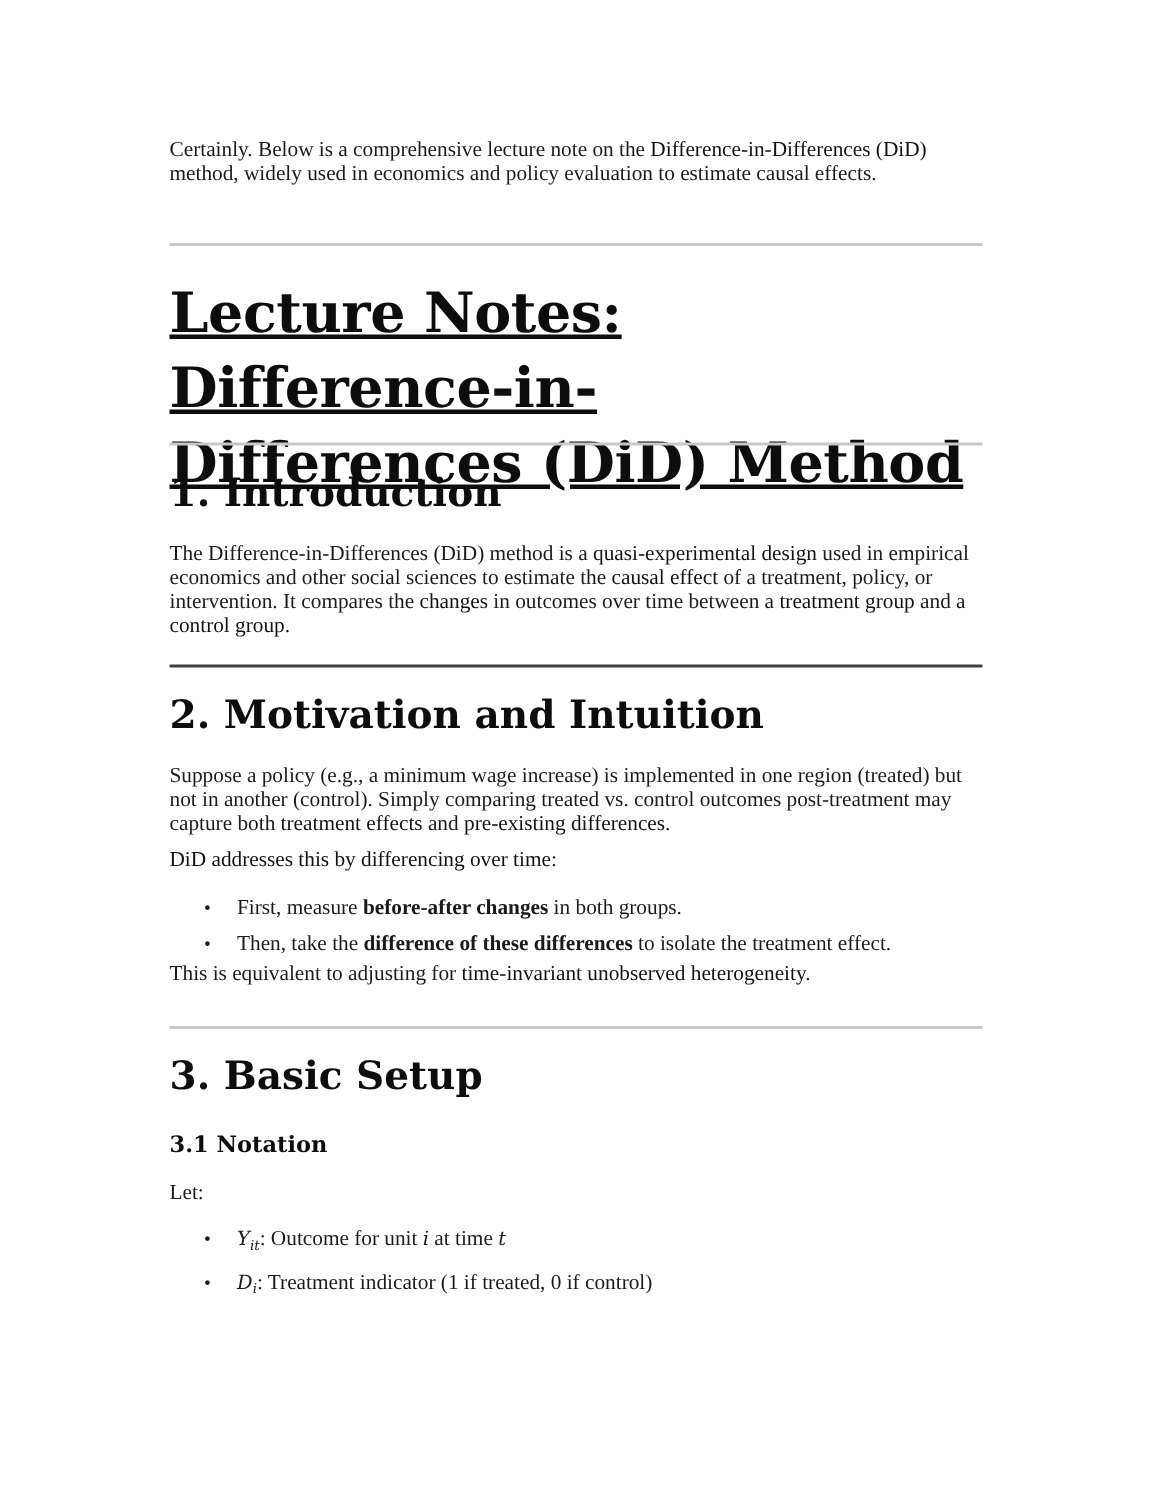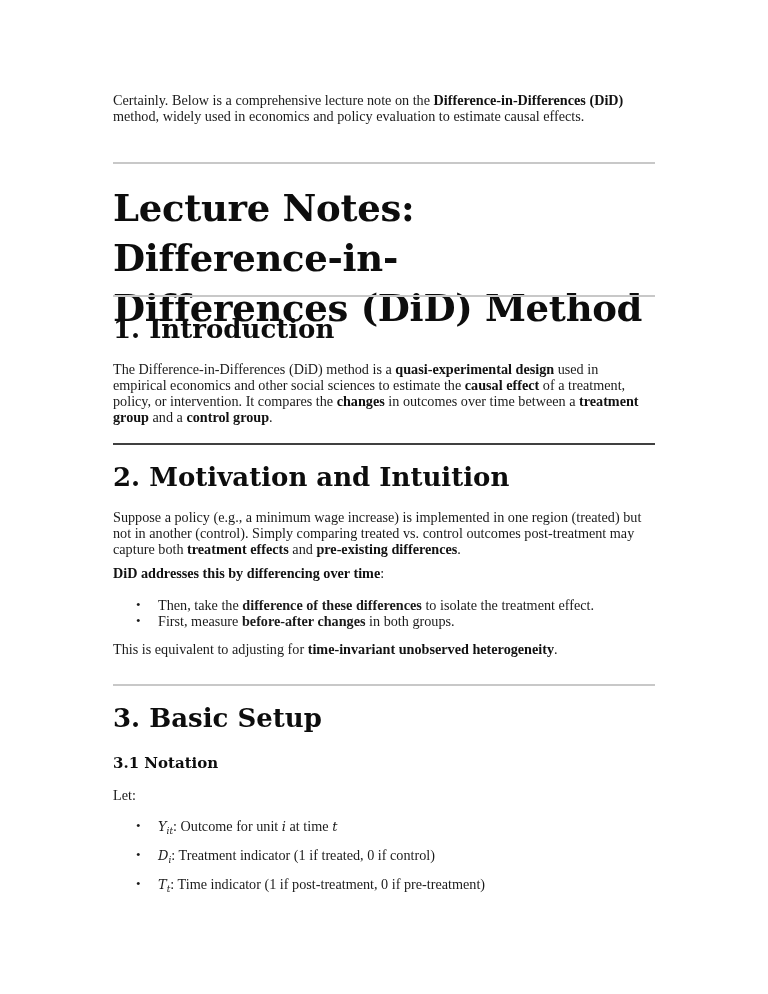--- a/index.html
+++ b/index.html
@@ -12,21 +12,21 @@
     font-family: "DejaVu Serif", "Liberation Serif", serif;
     color: #111;
   }
   .p {
     font-family: "Liberation Serif", serif;
     font-size: 14.2px;
     line-height: 16px;
     margin: 0;
     color: #1a1a1a;
   }
-  .p b { font-weight: bold; color: #111; }
+  .p b { font-weight: normal; color: #111; }
   .intro { position: absolute; top: 92px; }
   .hr { position: absolute; left: 0; width: 542px; height: 0; }
   .hr.light { border-top: 2px solid #c8c8c8; }
   .hr.dark { border-top: 2px solid #404040; }
   .h1 {
     position: absolute; margin: 0;
     font-family: "DejaVu Serif", serif; font-weight: bold;
     font-size: 37px; line-height: 50px; letter-spacing: -0.3px; color: #0d0d0d;
   }
   .h2 {
@@ -53,50 +53,49 @@
 </style>
 </head>
 <body>
 
 <div class="page">
 
   <p class="p intro"><span>Certainly. Below is a comprehensive lecture note on the </span><b>Difference-in-Differences (DiD)</b><span> method, widely used in economics and policy evaluation to estimate causal effects.</span></p>
 
   <div class="hr light" style="top:162px;"></div>
 
-  <h1 class="h1" style="top:183px;"><span>Lecture Notes: Difference-in-</span><br><span>Differences (DiD) Method</span></h1>
+  <h1 class="h1" style="top:183px;text-decoration:underline;"><span>Lecture Notes: Difference-in-</span><br><span>Differences (DiD) Method</span></h1>
 
   <div class="hr light" style="top:295px;"></div>
 
   <h2 class="h2" style="top:313px;">1. Introduction</h2>
 
   <p class="p abs" style="top:361px;"><span>The Difference-in-Differences (DiD) method is a </span><b>quasi-experimental design</b><span> used in empirical economics and other social sciences to estimate the </span><b>causal effect</b><span> of a treatment, policy, or intervention. It compares the </span><b>changes</b><span> in outcomes over time between a </span><b>treatment group</b><span> and a </span><b>control group</b><span>.</span></p>
 
   <div class="hr dark" style="top:443px;"></div>
 
   <h2 class="h2" style="top:461px;">2. Motivation and Intuition</h2>
 
   <p class="p abs" style="top:509px;"><span>Suppose a policy (e.g., a minimum wage increase) is implemented in one region (treated) but not in another (control). Simply comparing treated vs. control outcomes post-treatment may capture both </span><b>treatment effects</b><span> and </span><b>pre-existing differences</b><span>.</span></p>
 
   <p class="p abs" style="top:565px;"><b>DiD addresses this by differencing over time</b><span>:</span></p>
 
   <ul class="bullets" style="top:597px;">
+    <li style="margin-bottom:8px;"><span>First, measure </span><b>before-after changes</b><span> in both groups.</span></li>
     <li><span>Then, take the </span><b>difference of these differences</b><span> to isolate the treatment effect.</span></li>
-    <li style="margin-bottom:8px;"><span>First, measure </span><b>before-after changes</b><span> in both groups.</span></li>
   </ul>
 
   <p class="p abs" style="top:641px;"><span>This is equivalent to adjusting for </span><b>time-invariant unobserved heterogeneity</b><span>.</span></p>
 
   <div class="hr light" style="top:684px;"></div>
 
   <h2 class="h2" style="top:702px;">3. Basic Setup</h2>
 
   <h3 class="h3" style="top:751px;">3.1 Notation</h3>
 
   <p class="p abs" style="top:787px;text-align:center;">Let:</p>
 
   <ul class="bullets" style="top:818px;">
     <li style="margin-bottom:8px;"><span class="m"><span>Y</span><sub>it</sub></span><span>: Outcome for unit </span><span class="m">i</span><span> at time </span><span class="m">t</span></li>
     <li style="margin-bottom:8px;"><span class="m"><span>D</span><sub>i</sub></span><span>: Treatment indicator (1 if treated, 0 if control)</span></li>
-    <li><span class="m"><span>T</span><sub>t</sub></span><span>: Time indicator (1 if post-treatment, 0 if pre-treatment)</span></li>
   </ul>
 
 </div>
 
 </body></html>

